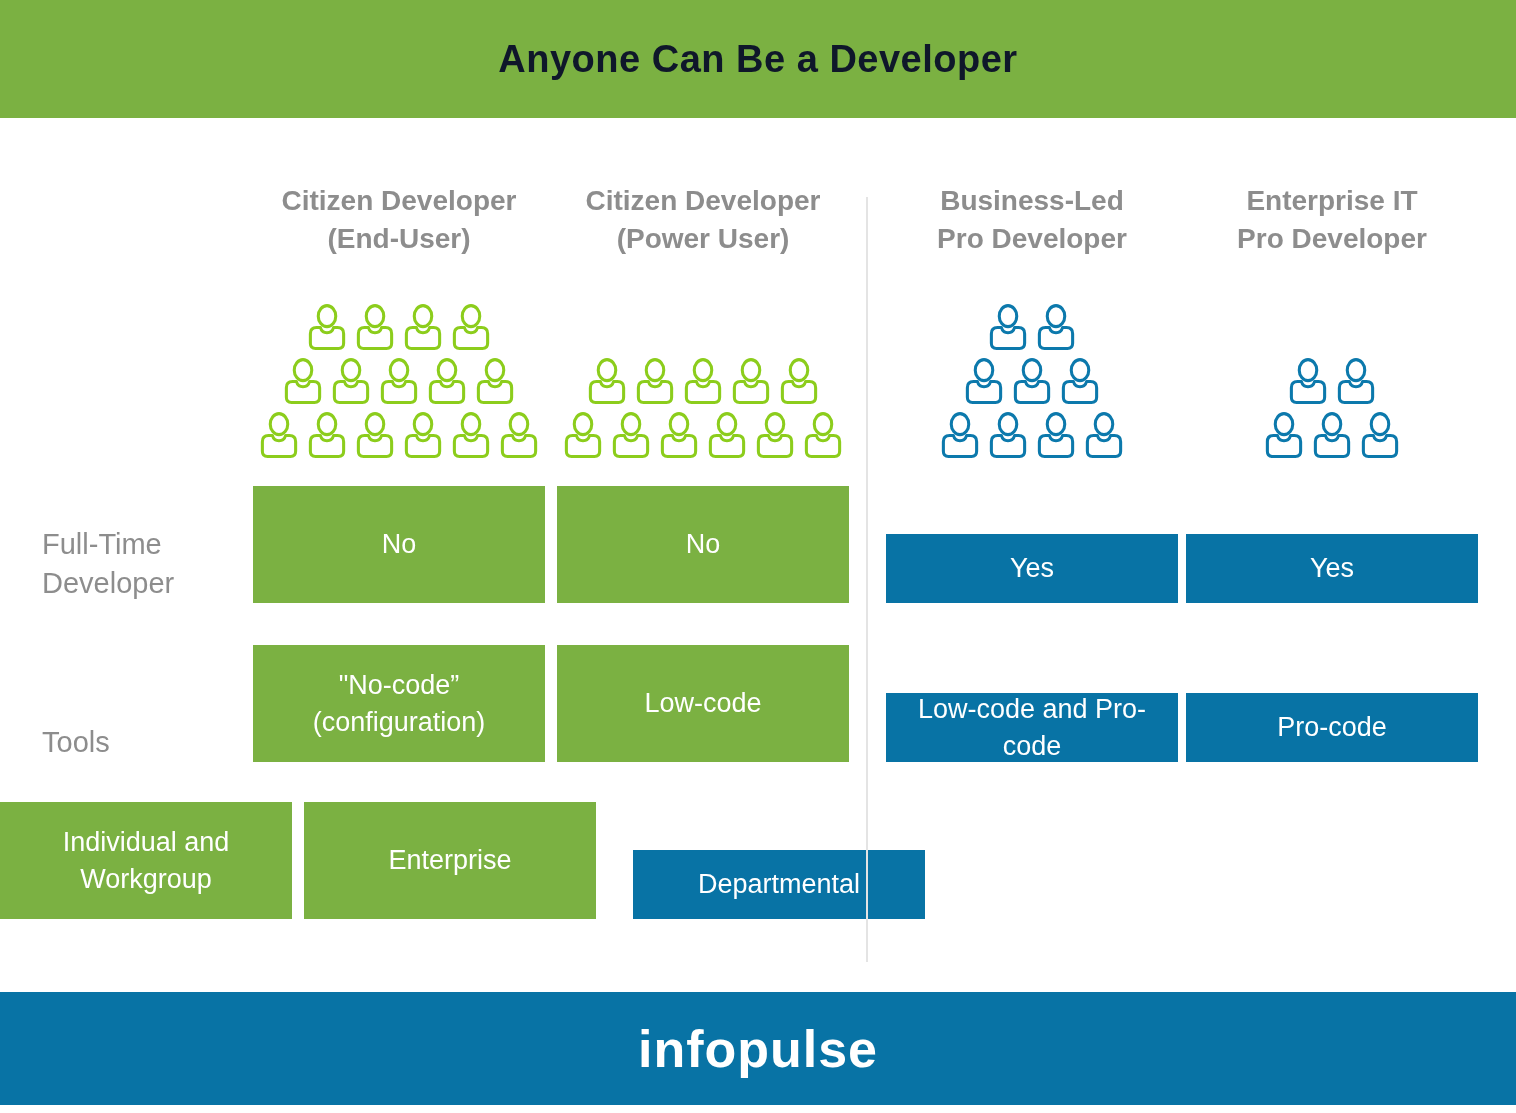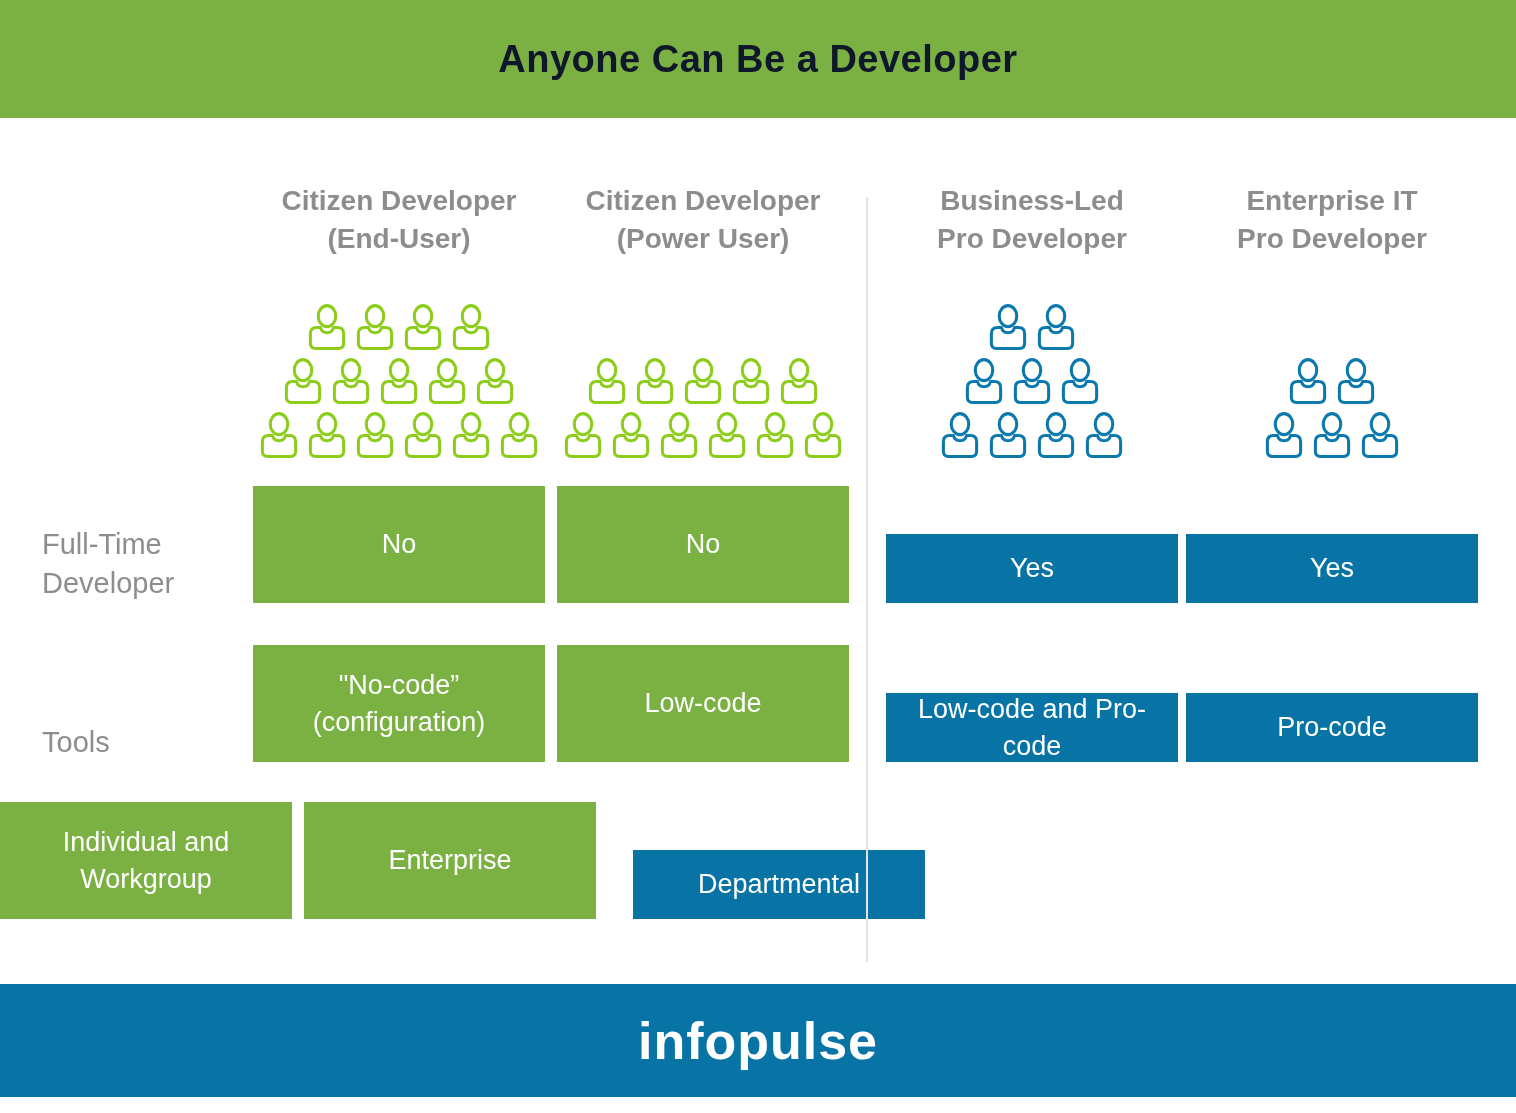--- a/index.html
+++ b/index.html
@@ -74,21 +74,21 @@
   .icon-area.blue{color:var(--icon-blue,#0C79AC);}
   .icon-row{display:flex;gap:6px;justify-content:center;}
   .person{display:block;width:42px;height:47px;}
   
   .data-row{height:117px;}
   .gap-a{height:21px;}
   .gap-b{height:42px;}
   .gap-c{height:40px;}
   
   .footer-band{
-    position:absolute;bottom:16px;left:0;
+    position:absolute;bottom:8px;left:0;
     width:100%;height:113px;
     background:var(--blue,#0873A5);
     display:flex;align-items:center;justify-content:center;
   }
   .logo{
     color:#ffffff;
     font-size:52px;
     font-weight:bold;
     letter-spacing:1px;
   }

